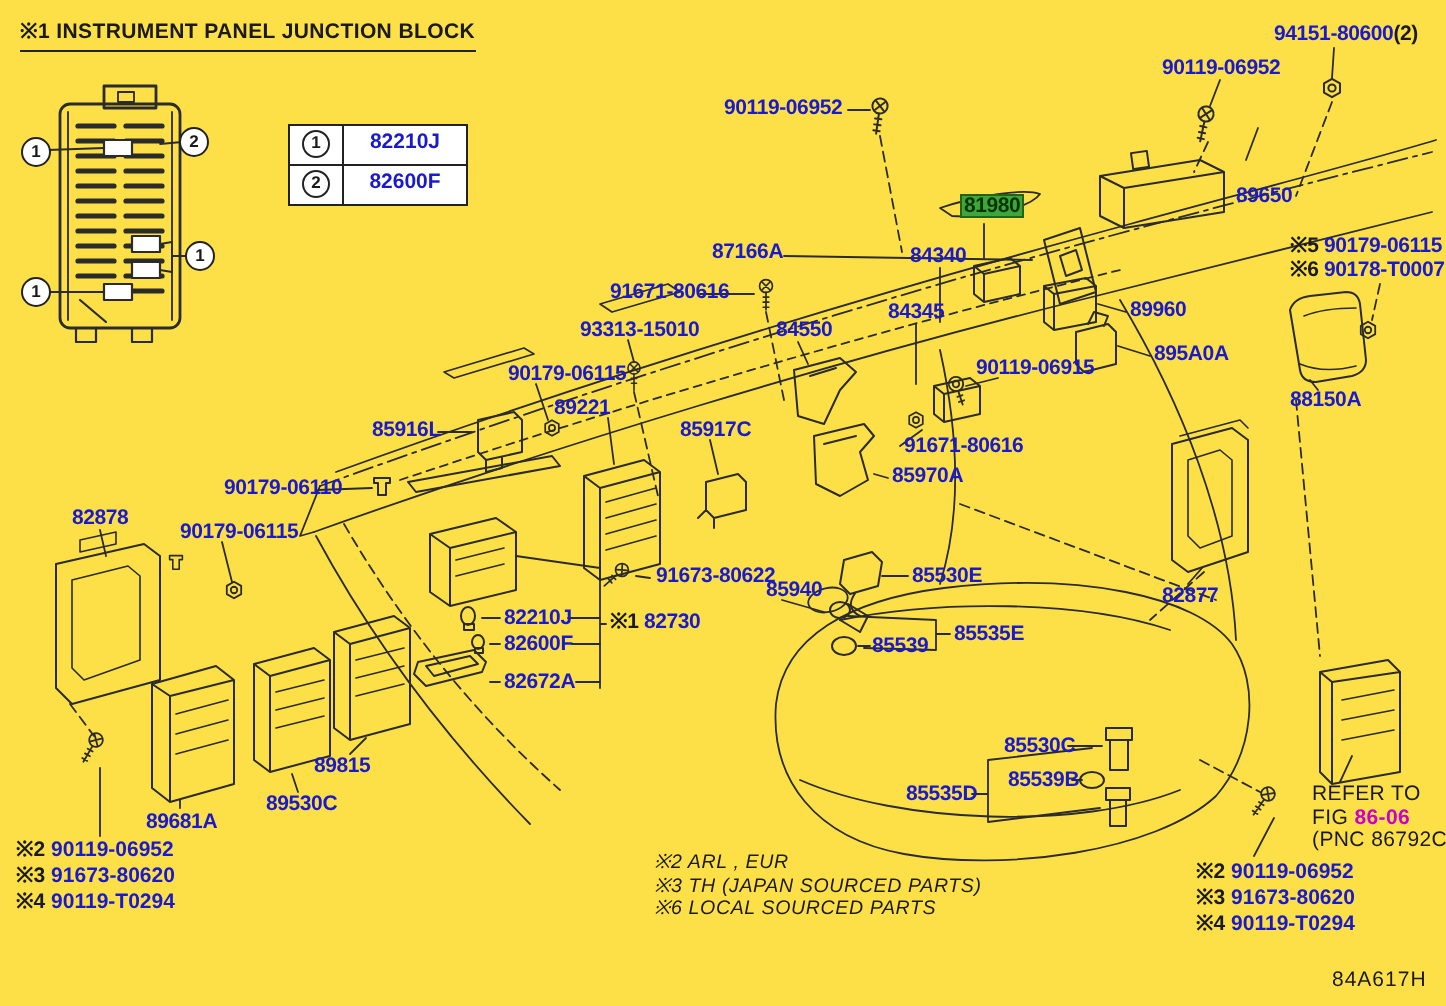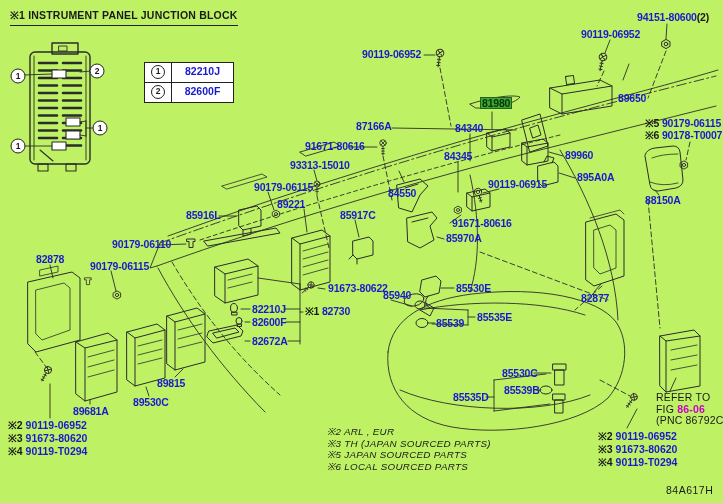--- a/index.html
+++ b/index.html
@@ -1,18 +1,18 @@
 <!DOCTYPE html>
 <html><head>
 <meta charset="utf-8">
 <style>
   html,body{margin:0;padding:0;background:#ffffff;}
   #stage{
     position:relative;width:723px;height:503px;overflow:hidden;
-    background:#bef264;
+    background:#fde047;
     font-family:"Liberation Sans", sans-serif;
     color:var(--ink,#1a1a1a);
   }
   #linework{position:absolute;left:0;top:0;z-index:1;}
   #labels,#callouts{position:absolute;left:0;top:0;width:723px;height:503px;z-index:2;pointer-events:none;}
   #labels > *, #callouts > *{pointer-events:auto;}
 
   .plabel{position:absolute;white-space:nowrap;font-size:10.5px;font-weight:bold;line-height:11px;letter-spacing:-0.2px;}
   .plabel .pno{color:var(--part_link,#1a1acd);cursor:pointer;}
   .plabel .pfx,.plabel .sfx{color:var(--ink,#1a1a1a);}
@@ -353,21 +353,21 @@
   <div id="labels">
       <div class="plabel" style="left: 362px; top: 49px;"><span class="pno">90119-06952</span></div>
       <div class="plabel" style="left: 637px; top: 12px;"><span class="pno">94151-80600</span><span class="sfx">(2)</span></div>
       <div class="plabel" style="left: 581px; top: 29px;"><span class="pno">90119-06952</span></div>
       <div class="plabel" style="left: 618px; top: 53px; margin-top: 40px;"><span class="pno">89650</span></div>
       <div class="plabel hl" style="left: 480px; top: 98px;"><span class="pno">81980</span></div>
       <div class="plabel" style="left: 356px; top: 121px;"><span class="pno">87166A</span></div>
       <div class="plabel" style="left: 455px; top: 123px;"><span class="pno">84340</span></div>
       <div class="plabel" style="left: 444px; top: 151px;"><span class="pno">84345</span></div>
       <div class="plabel" style="left: 305px; top: 141px;"><span class="pno">91671-80616</span></div>
-      <div class="plabel" style="left: 388px; top: 160px; margin-top: 28px;"><span class="pno">84550</span></div>
+      <div class="plabel" style="left: 388px; top: 160px;"><span class="pno">84550</span></div>
       <div class="plabel" style="left: 290px; top: 160px;"><span class="pno">93313-15010</span></div>
       <div class="plabel" style="left: 254px; top: 182px;"><span class="pno">90179-06115</span></div>
       <div class="plabel" style="left: 277px; top: 199px;"><span class="pno">89221</span></div>
       <div class="plabel" style="left: 186px; top: 210px;"><span class="pno">85916L</span></div>
       <div class="plabel" style="left: 340px; top: 210px;"><span class="pno">85917C</span></div>
       <div class="plabel" style="left: 565px; top: 150px;"><span class="pno">89960</span></div>
       <div class="plabel" style="left: 577px; top: 172px;"><span class="pno">895A0A</span></div>
       <div class="plabel" style="left: 488px; top: 179px;"><span class="pno">90119-06915</span></div>
       <div class="plabel" style="left: 452px; top: 218px;"><span class="pno">91671-80616</span></div>
       <div class="plabel" style="left: 446px; top: 233px;"><span class="pno">85970A</span></div>
@@ -401,21 +401,20 @@
       <div><span class="pfx">※4 </span><span class="pno">90119-T0294</span></div>
     </div>
   <div class="legend" id="legend-right" style="left:598px;top:430px;">
       <div><span class="pfx">※2 </span><span class="pno">90119-06952</span></div>
       <div><span class="pfx">※3 </span><span class="pno">91673-80620</span></div>
       <div><span class="pfx">※4 </span><span class="pno">90119-T0294</span></div>
     </div>
   <div class="legend-notes" id="legend-notes" style="left:327px;top:426px;">
       <div>※2 ARL , EUR</div>
       <div>※3 TH (JAPAN SOURCED PARTS)</div>
-      <div>※5 JAPAN SOURCED PARTS</div>
       <div>※6 LOCAL SOURCED PARTS</div>
     </div>
 
   <div class="refer">
     <div>REFER TO</div>
     <div><span>FIG </span><span class="fig">86-06</span></div>
     <div>(PNC 86792C)</div>
   </div>
 
   <div class="doccode">84A617H</div>

